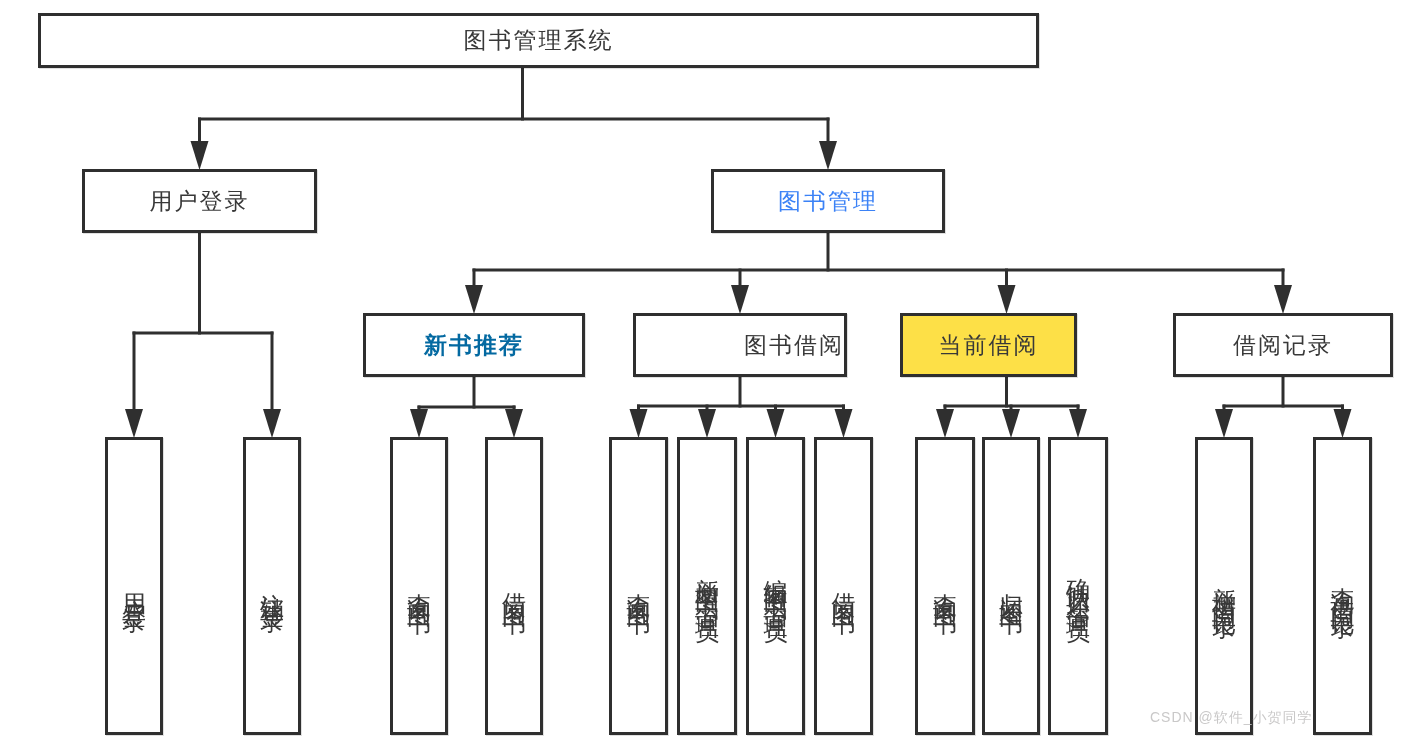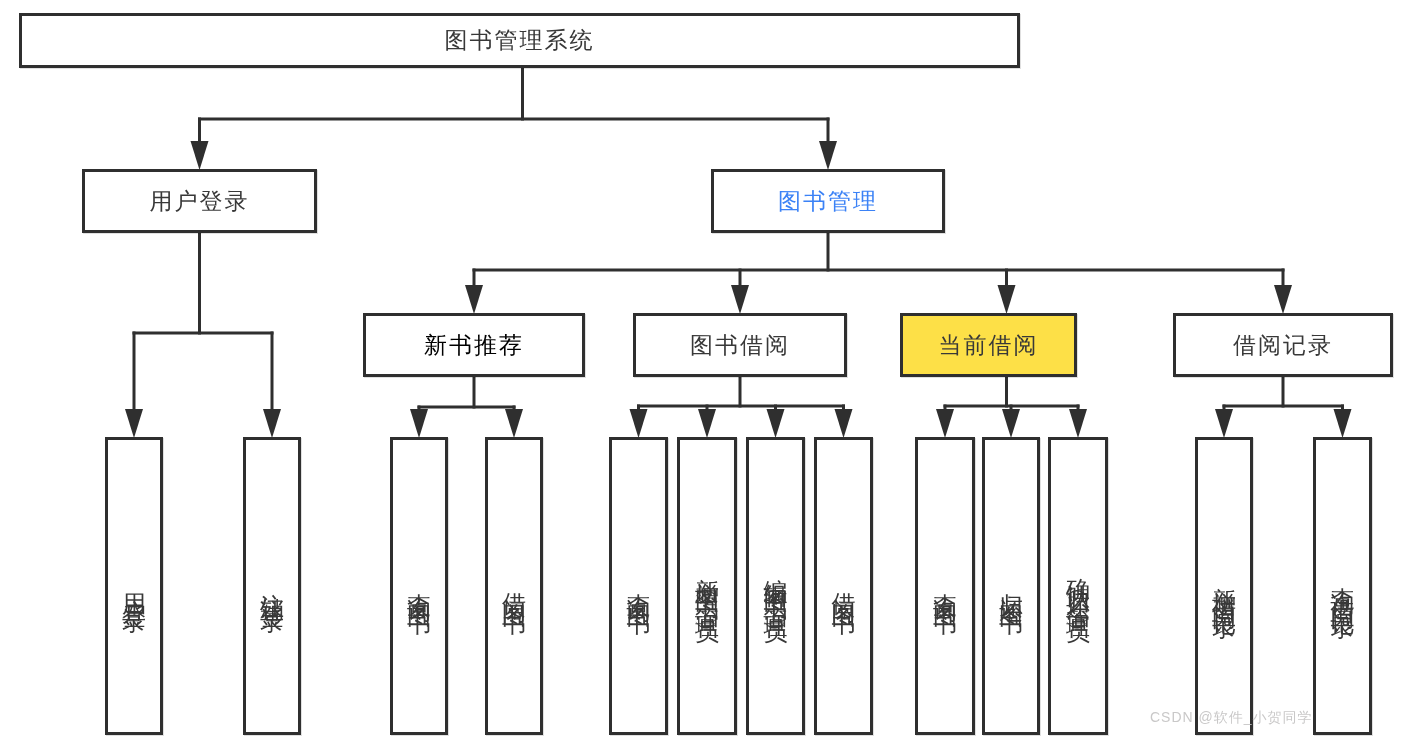--- a/index.html
+++ b/index.html
@@ -133,33 +133,33 @@
       <g>
         <line x1="1283" y1="377" x2="1283" y2="406" stroke="#2f2f2f" stroke-width="3" stroke-linecap="square"></line>
         <line x1="1224" y1="406" x2="1342.5" y2="406" stroke="#2f2f2f" stroke-width="3" stroke-linecap="square"></line>
         <line x1="1224" y1="406" x2="1224" y2="411" stroke="#2f2f2f" stroke-width="3" stroke-linecap="square"></line>
         <polygon points="1224,438 1215,409 1233,409" fill="#2f2f2f"></polygon>
         <line x1="1342.5" y1="406" x2="1342.5" y2="411" stroke="#2f2f2f" stroke-width="3" stroke-linecap="square"></line>
         <polygon points="1342.5,438 1333.5,409 1351.5,409" fill="#2f2f2f"></polygon>
       </g>
     </svg>
   <div id="nodes-layer">
-      <div class="node node-h" style="left: 19px; top: 13px; width: 1001px; height: 55px; border-color: rgb(47, 47, 47); background: rgb(255, 255, 255);">
+      <div class="node node-h" style="left: 38px; top: 13px; width: 1001px; height: 55px; border-color: rgb(47, 47, 47); background: rgb(255, 255, 255);">
         <span class="node-label" style="color: rgb(56, 56, 56);">图书管理系统</span>
       </div>
       <div class="node node-h" style="left: 82px; top: 169px; width: 235px; height: 64px; border-color: rgb(47, 47, 47); background: rgb(255, 255, 255);">
         <span class="node-label" style="color: rgb(56, 56, 56);">用户登录</span>
       </div>
       <div class="node node-h" style="left: 711px; top: 169px; width: 234px; height: 64px; border-color: rgb(47, 47, 47); background: rgb(255, 255, 255);">
         <span class="node-label" style="color: #3b82f6;">图书管理</span>
       </div>
       <div class="node node-h" style="left: 363px; top: 313px; width: 222px; height: 64px; border-color: rgb(47, 47, 47); background: rgb(255, 255, 255);">
-        <span class="node-label" style="color: #000000;">新书推荐</span>
-      </div>
-      <div class="node node-h" style="left: 633px; top: 313px; width: 214px; height: 64px; border-color: rgb(47, 47, 47); background: rgb(255, 255, 255);">
+        <span class="node-label" style="color: #0369a1; font-weight: bold;">新书推荐</span>
+      </div>
+      <div class="node node-h" style="left: 633px; top: 313px; width: 214px; height: 64px; border-color: rgb(47, 47, 47); background: rgb(255, 255, 255); justify-content: flex-end;">
         <span class="node-label" style="color: rgb(56, 56, 56);">图书借阅</span>
       </div>
       <div class="node node-h" style="left: 900px; top: 313px; width: 177px; height: 64px; border-color: rgb(47, 47, 47); background: #fde047;">
         <span class="node-label" style="color: rgb(56, 56, 56);">当前借阅</span>
       </div>
       <div class="node node-h" style="left: 1173px; top: 313px; width: 220px; height: 64px; border-color: rgb(47, 47, 47); background: rgb(255, 255, 255);">
         <span class="node-label" style="color: rgb(56, 56, 56);">借阅记录</span>
       </div>
       <div class="node node-v" style="left: 105px; top: 437px; width: 58px; height: 298px; border-color: rgb(47, 47, 47); background: rgb(255, 255, 255);">
         <span class="node-label" style="color: rgb(56, 56, 56);">用户登录</span>

